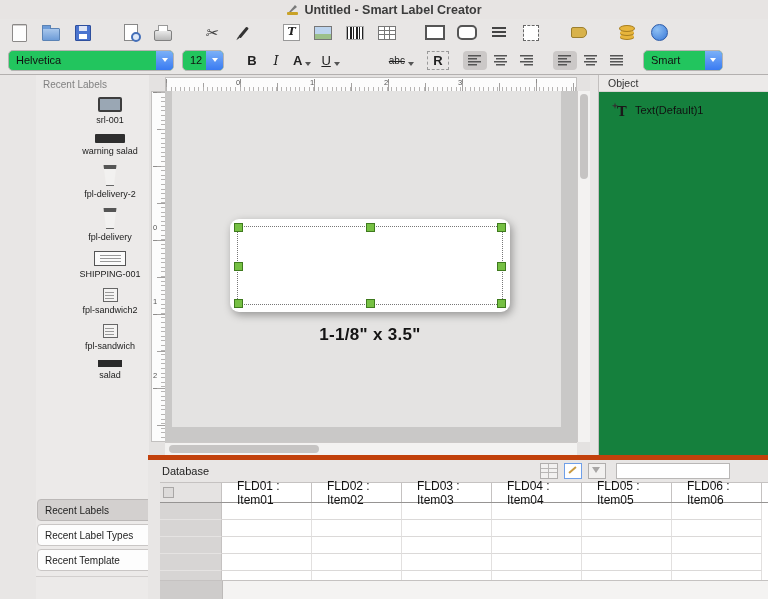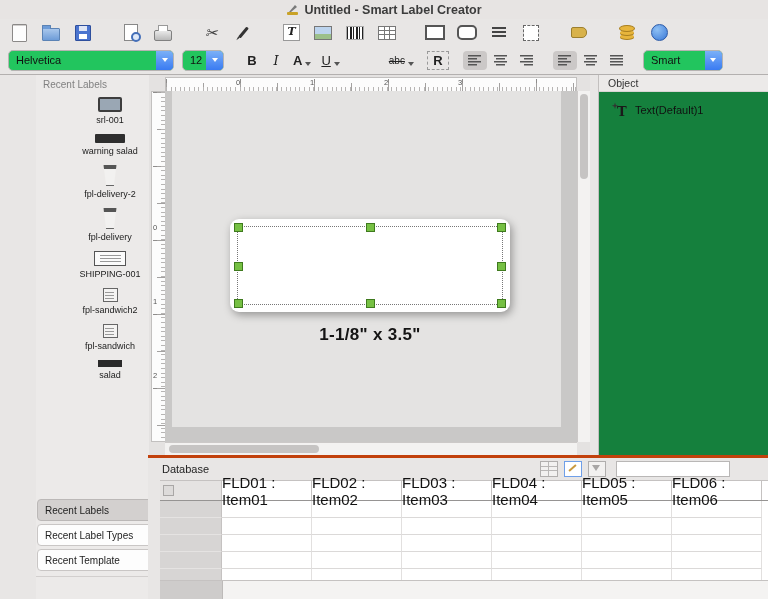--- a/index.html
+++ b/index.html
@@ -155,43 +155,43 @@
   .hscroll{position:absolute;left:16px;right:13px;bottom:0;height:12px;background:#f3f2f1;border-top:1px solid #ccc9c8;}
   .hscroll .thumb{position:absolute;top:2px;bottom:2px;left:4px;width:150px;background:#c6c4c3;border-radius:5px;}
 
   
   .obj-panel{position:absolute;left:558px;top:75px;right:0;height:380px;background:#15803d;border-left:1px solid #c3c0bf;margin-left:40px;}
   .obj-header{height:16px;background:#eceae9;border-bottom:1px solid #d8d5d4;display:flex;align-items:center;
               padding-left:9px;font-size:10.5px;color:#333;}
   .obj-item{display:flex;align-items:center;gap:7px;margin:10px 0 0 12px;font-size:11px;color:#111;}
 
   
-  .db-panel{position:absolute;left:148px;right:0;top:455px;bottom:0;background:#e8e6e5;border-top:3px solid #c2410c;}
+  .db-panel{position:absolute;left:148px;right:0;top:455px;bottom:0;background:#e8e6e5;border-top:5px solid #c2410c;}
   .db-header{height:22px;display:flex;align-items:center;padding:0 12px 0 14px;font-size:11px;color:#222;}
   .flex-sp{flex:1;}
   .dbi{width:16px;height:14px;border:1px solid #b0aead;background:#eceae9;margin-left:6px;}
   .dbi.grid{background:linear-gradient(#b9b7b6,#b9b7b6) 0 4px/100% 1px no-repeat,
             linear-gradient(#b9b7b6,#b9b7b6) 0 8px/100% 1px no-repeat,
             linear-gradient(#b9b7b6,#b9b7b6) 7px 0/1px 100% no-repeat,#f2f1f0;}
   .dbi.sel{border-color:#6f9fe8;background:#fff;position:relative;}
   .dbi.sel:after{content:"";position:absolute;left:3px;top:5px;width:9px;height:2px;background:#c99a3f;
             transform:rotate(-40deg);}
   .dbi.funnel{position:relative;background:#f2f1f0;}
   .dbi.funnel:after{content:"";position:absolute;left:3px;top:3px;border-left:4px solid transparent;
             border-right:4px solid transparent;border-top:6px solid #a8a6a5;}
   .db-field{width:112px;height:14px;background:#fff;border:1px solid #b9b7b6;margin-left:10px;margin-right:26px;}
   .db-search{width:136px;height:17px;border-radius:4px;border:1px solid #c6c3c2;background:#dfdddc;
              font-size:10.5px;color:#555;text-align:center;font-family:inherit;outline:none;padding:0;}
   .db-search::placeholder{color:#8e8c8b;}
   .db-table{position:absolute;left:12px;right:0;top:22px;bottom:18px;background:#fff;border-top:1px solid #c5c2c1;}
   .db-thead{display:flex;height:19px;border-bottom:1px solid #969493;}
   .th0{width:62px;background:#e5e3e2;border-right:1px solid #c5c2c1;position:relative;box-sizing:border-box;}
   .chkbox{position:absolute;left:3px;top:4px;width:9px;height:9px;border:1px solid #a9a7a6;background:#dddbda;}
-  .th{width:90px;border-right:1px solid #c5c2c1;display:flex;align-items:center;padding-left:0;
-      font-size:15px;color:#111;box-sizing:border-box;}
+  .th{width:90px;border-right:1px solid #c5c2c1;display:flex;align-items:center;padding-left:15px;
+      font-size:12px;color:#111;box-sizing:border-box;}
   .db-row{display:flex;height:17px;}
   .rh{width:62px;background:#d7d5d4;border-right:1px solid #c5c2c1;border-bottom:1px solid #e5e3e2;box-sizing:border-box;}
   .td{width:90px;border-right:1px solid #e2e0df;border-bottom:1px solid #dbd9d8;box-sizing:border-box;}
   .db-bottom{position:absolute;left:12px;right:0;bottom:0;height:18px;background:#f4f3f2;border-top:1px solid #c5c2c1;}
   .db-bottom .blk{position:absolute;left:0;top:0;bottom:0;width:62px;background:#cecccb;border-right:1px solid #bdbab9;}
 </style>
 </head>
 <body>
 
 <div class="window">

